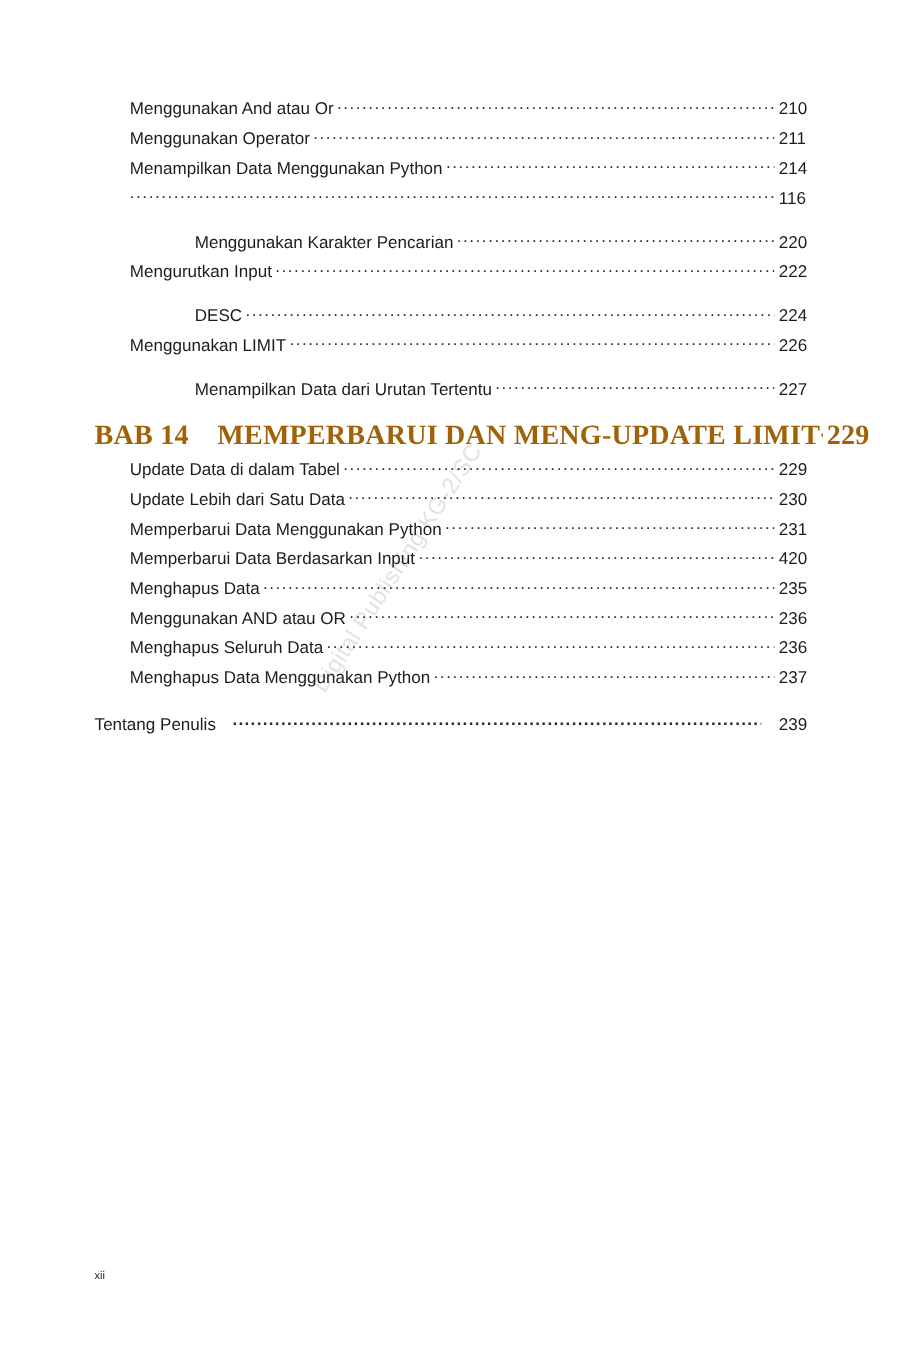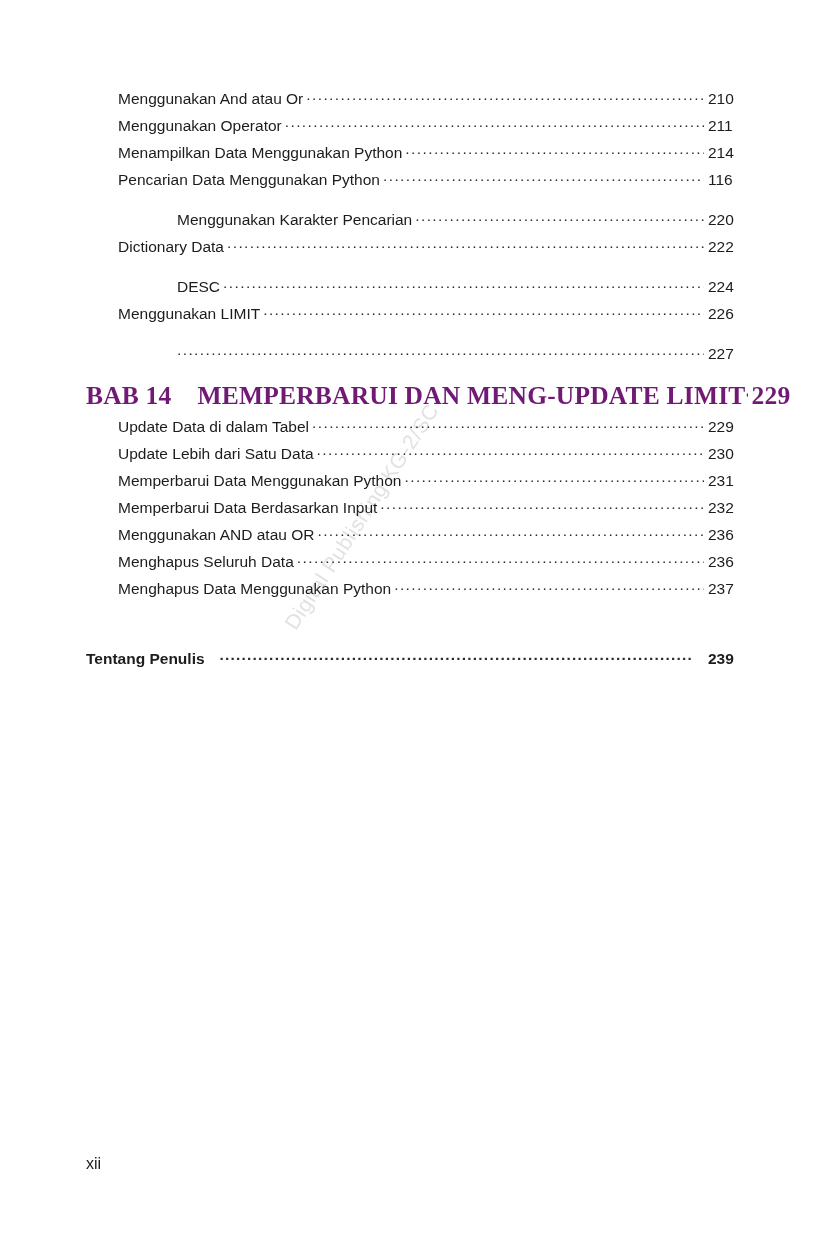--- a/index.html
+++ b/index.html
@@ -85,39 +85,39 @@
   .toc-row .pageno {
     flex: 0 0 auto;
     padding-left: 4px;
     min-width: 30px;
   }
 
   .lvl1 { padding-left: 32px; }
   .lvl2 { padding-left: 91px; margin-top: 13px; }
 
   .toc-row.bold {
-    font-weight: bold;
+    font-weight: normal;
     gap: 12px;
   }
   .toc-row.bold .leader::before {
     font-weight: bold;
     letter-spacing: 1.2px;
   }
 
   
   .chapter-heading {
     position: absolute;
     left: 86px;
     width: 652px;
     display: flex;
     align-items: baseline;
     font-family: "Liberation Serif", serif;
     font-weight: bold;
     font-size: 25.5px;
-    color: #701a75;
+    color: #a16207;
     white-space: nowrap;
     letter-spacing: 0.2px;
   }
   .chapter-heading .ch-label {
     flex: 0 0 auto;
   }
   .chapter-heading .ch-gap {
     flex: 0 0 auto;
     width: 26px;
   }
@@ -141,21 +141,21 @@
   .chapter-heading .ch-page {
     flex: 0 0 auto;
     padding-left: 4px;
   }
 
   
   .folio {
     position: absolute;
     left: 86px;
     top: 1155px;
-    font-size: 16px;
+    font-size: 10px;
     color: #1c1c1c;
     font-family: "Liberation Sans", sans-serif;
   }
 </style>
 </head>
 <body>
 
 <div class="page">
 
   <div class="watermark-layer">
@@ -174,45 +174,45 @@
           <span class="title">Menggunakan Operator</span>
           <span class="leader"></span>
           <span class="pageno">211</span>
         </div>
         <div class="toc-row lvl1">
           <span class="title">Menampilkan Data Menggunakan Python</span>
           <span class="leader"></span>
           <span class="pageno">214</span>
         </div>
         <div class="toc-row lvl1">
-          <span class="title">Pencarian Data Menggunakan Python</span>
           <span class="leader"></span>
           <span class="pageno">116</span>
         </div>
         <div class="toc-row lvl2">
           <span class="title">Menggunakan Karakter Pencarian</span>
           <span class="leader"></span>
           <span class="pageno">220</span>
         </div>
         <div class="toc-row lvl1">
-          <span class="title">Dictionary Data</span>
+          <span class="title">Mengurutkan Input</span>
           <span class="leader"></span>
           <span class="pageno">222</span>
         </div>
         <div class="toc-row lvl2">
           <span class="title">DESC</span>
           <span class="leader"></span>
           <span class="pageno">224</span>
         </div>
         <div class="toc-row lvl1">
           <span class="title">Menggunakan LIMIT</span>
           <span class="leader"></span>
           <span class="pageno">226</span>
         </div>
         <div class="toc-row lvl2">
+          <span class="title">Menampilkan Data dari Urutan Tertentu</span>
           <span class="leader"></span>
           <span class="pageno">227</span>
         </div>
       </div>
 
     <div class="chapter-heading" id="chapter-heading" style="top: 378px;">
       <span class="ch-label">BAB 14</span>
       <span class="ch-gap"></span>
       <span class="ch-title">MEMPERBARUI DAN MENG-UPDATE LIMIT</span>
       <span class="ch-leader"></span>
@@ -231,21 +231,26 @@
           <span class="pageno">230</span>
         </div>
         <div class="toc-row lvl1">
           <span class="title">Memperbarui Data Menggunakan Python</span>
           <span class="leader"></span>
           <span class="pageno">231</span>
         </div>
         <div class="toc-row lvl1">
           <span class="title">Memperbarui Data Berdasarkan Input</span>
           <span class="leader"></span>
-          <span class="pageno">232</span>
+          <span class="pageno">420</span>
+        </div>
+        <div class="toc-row lvl1">
+          <span class="title">Menghapus Data</span>
+          <span class="leader"></span>
+          <span class="pageno">235</span>
         </div>
         <div class="toc-row lvl1">
           <span class="title">Menggunakan AND atau OR</span>
           <span class="leader"></span>
           <span class="pageno">236</span>
         </div>
         <div class="toc-row lvl1">
           <span class="title">Menghapus Seluruh Data</span>
           <span class="leader"></span>
           <span class="pageno">236</span>

